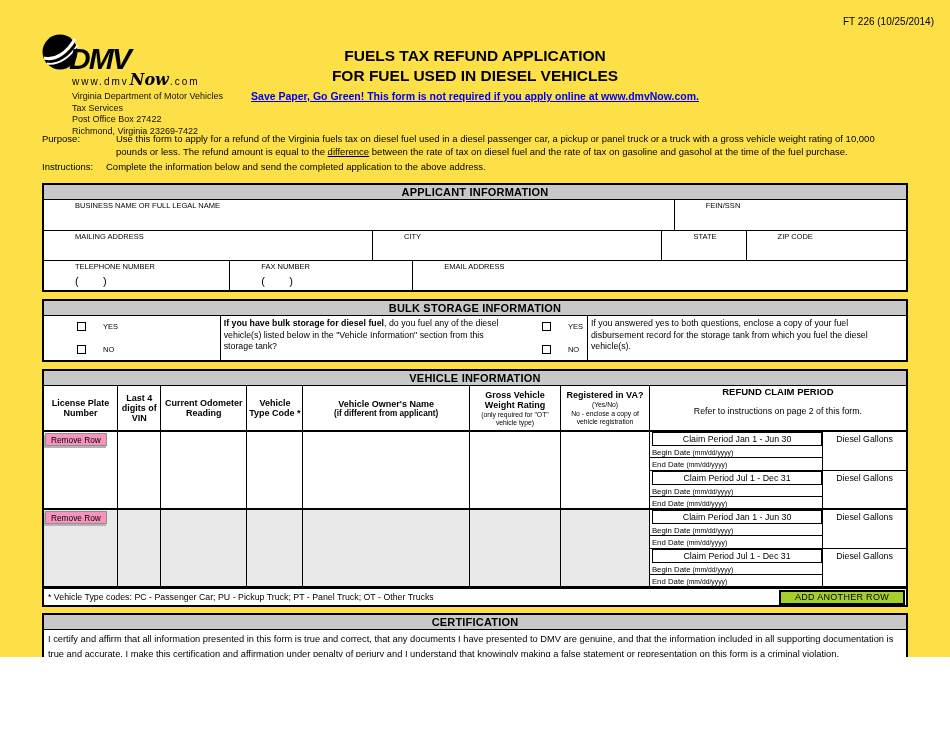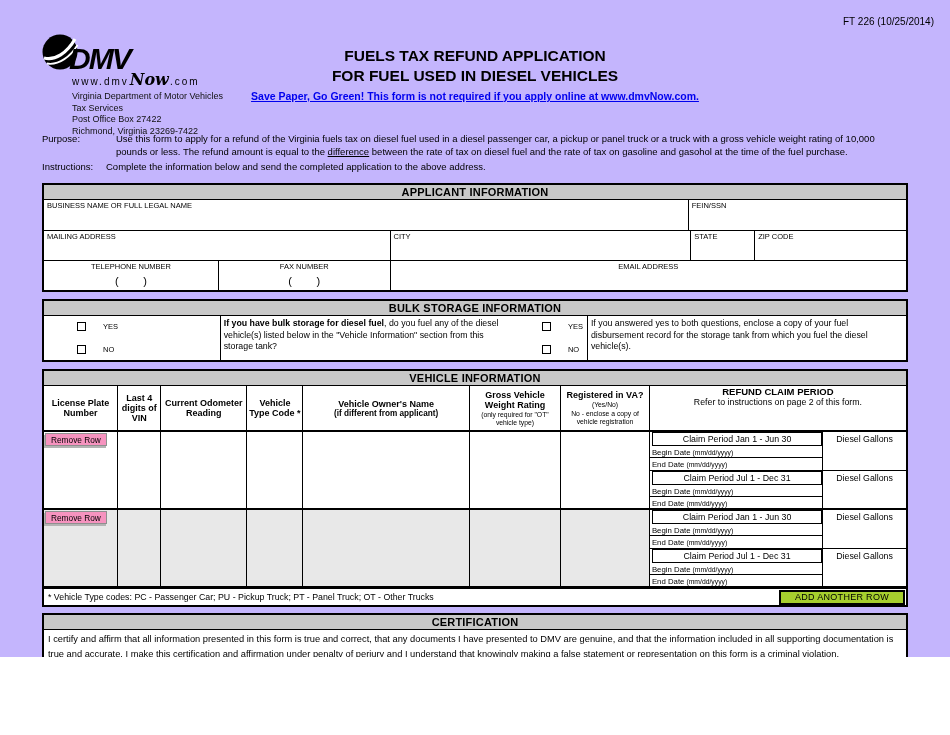--- a/index.html
+++ b/index.html
@@ -1,17 +1,17 @@
 <!DOCTYPE html>
 <html><head>
 <meta charset="utf-8">
 <style>
   * { margin:0; padding:0; box-sizing:border-box; }
   body { background:#fff; }
-  .page { width:950px; height:657px; position:relative; background:#c4b5fd;
+  .page { width:950px; height:657px; position:relative; background:#fde047;
           font-family:"Liberation Sans", "DejaVu Sans", sans-serif; color:#000;
           padding:14px 42px 0 42px; }
   .form-number { position:absolute; top:16px; right:16px; font-size:10px; }
 
   
   .header { position:relative; height:104px; margin-top:6px; }
   .logo { position:absolute; left:0; top:16px; width:215px; }
   .logo-top { display:flex; align-items:flex-end; height:38px; }
   .logo-dmv { font-size:30px; font-weight:bold; font-style:italic; letter-spacing:-2px;
               margin-left:-9px; line-height:30px; }
@@ -30,21 +30,21 @@
   .plabel { width:64px; flex-shrink:0; }
   .ptext { flex:1; }
   .ul { text-decoration:underline; }
 
   
   .sect { border:2px solid #000; background:#fff; }
   .secbar { height:15px; line-height:14px; background:#C8C8C8; border-bottom:1px solid #000;
             text-align:center; font-weight:bold; font-size:11px; letter-spacing:0.2px; }
   .trow { display:flex; }
   .bb { border-bottom:1px solid #000; }
-  .acell { position:relative; border-right:1px solid #000; font-size:7.5px; padding:1px 3px; }
+  .acell { position:relative; border-right:1px solid #000; font-size:7.5px; padding:1px 3px;margin-left:28px; }
   .acell.last { border-right:none; }
   .parens { font-size:11px; margin-top:4px; }
 
   
   .bulk-row { display:flex; height:44px; font-size:8.8px; line-height:11.5px; }
   .bcell { border-right:1px solid #000; display:flex; }
   .bcell.last { border-right:none; }
   .btxt { flex:1; padding:2px 3px; }
   .btxt.center { align-self:center; }
   .cbcol { display:flex; flex-direction:column; justify-content:space-between;
@@ -53,21 +53,21 @@
   .cb { width:9px; height:9px; border:1px solid #000; background:#fff; flex-shrink:0; cursor:pointer; }
   .cblab { font-size:7.5px; }
 
   
   .vhrow { display:flex; height:44px; font-size:9px; font-weight:bold; text-align:center; }
   .vhcell { border-right:1px solid #000; display:flex; flex-direction:column;
             justify-content:center; align-items:center; padding:0 1px; }
   .vhcell.last { border-right:none; }
   .sub { font-weight:normal; font-size:6.8px; line-height:8px; margin-top:1px; }
   .refhead { justify-content:flex-start; padding-top:0; }
-  .refhead .sub2 { font-weight:normal; font-size:8.8px; }
+  .refhead .sub2 { font-weight:normal; font-size:8.8px; margin-top:9px; }
   .c-license{width:8.6%;} .c-vin{width:5.0%;} .c-odo{width:10.0%;} .c-type{width:6.5%;}
   .c-owner{width:19.3%;} .c-gvwr{width:10.6%;} .c-reg{width:10.3%;} .c-claim{width:29.7%;}
   .vrow { display:flex; height:78px; border-top:2px solid #000; }
   .vcell { border-right:1px solid #000; }
   .alt .vcell { background:#E8E8E8; }
   .rmbtn { display:block; margin:1px 0 0 1px; height:13px; padding:0 5px;
            background:#F693BF; border:1px solid #8f8f8f; box-shadow:-1px 2px 0 #b3b3b3;
            font-size:8.3px; font-family:inherit; cursor:pointer; line-height:10px; }
   .claim-area { width:29.7%; display:grid; grid-template-columns:67.3% 32.7%;
                 grid-template-rows:14px 12px 13px 14px 12px 13px; background:#fff; }
@@ -143,21 +143,21 @@
     <div class="trow bb" style="height:31px;">
       <div class="acell fillable" style="width:74.8%;"><span>BUSINESS NAME OR FULL LEGAL NAME</span></div>
       <div class="acell last fillable" style="width:25.2%;"><span>FEIN/SSN</span></div>
     </div>
     <div class="trow bb" style="height:30px;">
       <div class="acell fillable" style="width:40.2%;"><span>MAILING ADDRESS</span></div>
       <div class="acell fillable" style="width:34.9%;"><span>CITY</span></div>
       <div class="acell fillable" style="width:7.4%;"><span>STATE</span></div>
       <div class="acell last fillable" style="width:17.5%;"><span>ZIP CODE</span></div>
     </div>
-    <div class="trow" style="height:29px;text-align:center;">
+    <div class="trow" style="height:29px;">
       <div class="acell fillable" style="width:20.3%;">
         <span>TELEPHONE NUMBER</span>
         <div class="parens">(&nbsp;&nbsp;&nbsp;&nbsp;&nbsp;&nbsp;&nbsp;&nbsp;)</div>
       </div>
       <div class="acell fillable" style="width:19.9%;">
         <span>FAX NUMBER</span>
         <div class="parens">(&nbsp;&nbsp;&nbsp;&nbsp;&nbsp;&nbsp;&nbsp;&nbsp;)</div>
       </div>
       <div class="acell last fillable" style="width:59.8%;"><span>EMAIL ADDRESS</span></div>
     </div>

